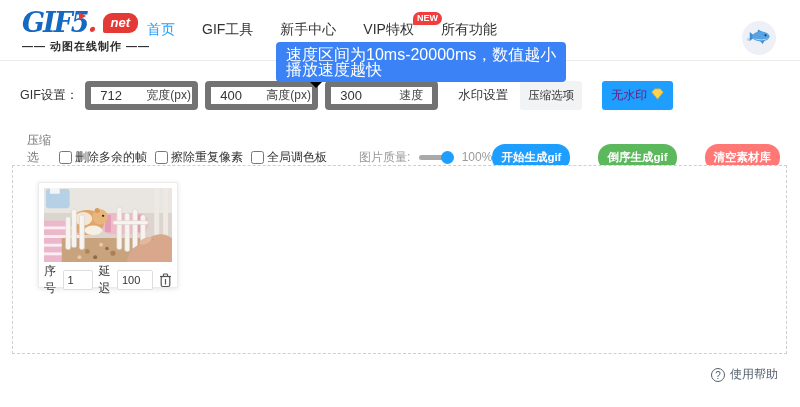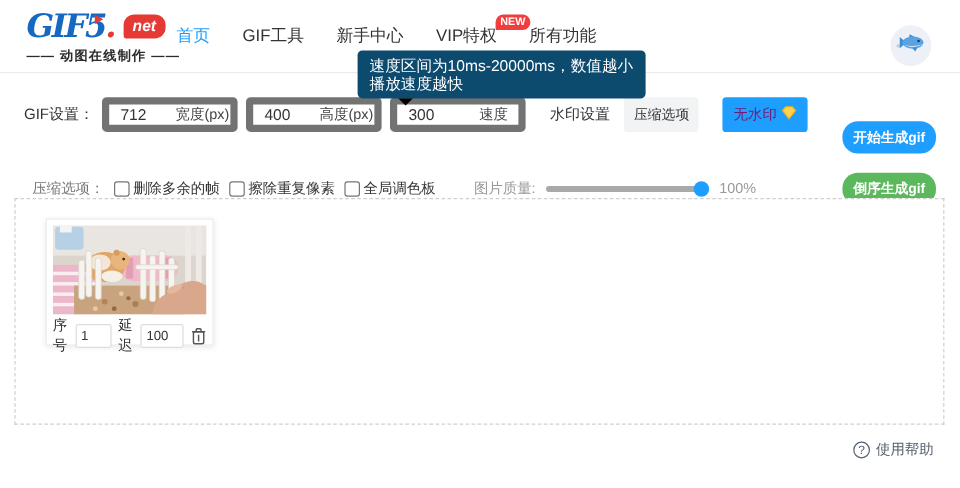--- a/index.html
+++ b/index.html
@@ -18,21 +18,21 @@
   .logo-tagline { font-size:11px; font-weight:bold; color:#2b2b2b; letter-spacing:1px; margin-top:1px; text-align:center; }
 
   .nav { position:absolute; left:147px; top:0; height:60px; display:flex; align-items:center; gap:27px; font-size:14px; color:#333; }
   .nav-item { cursor:pointer; position:relative; white-space:nowrap; }
   .nav-item.active { color:#1E9FFF; }
   .nav-item .new-badge { position:absolute; top:-9px; left:100%; margin-left:-1px; background:#f23d3d; color:#fff; font-size:9px; font-weight:bold; padding:1px 4px 2px; border-radius:7px 7px 7px 1px; letter-spacing:0; }
 
   .avatar { position:absolute; right:24px; top:21px; width:34px; height:34px; border-radius:50%; background:#eef0f7; display:flex; align-items:center; justify-content:center; cursor:pointer; }
 
   
-  .tooltip { position:absolute; left:298px; top:42px; background:#0c4a6e; color:#fff; font-size:13px; line-height:15px; padding:5px 10px; border-radius:4px; z-index:20; white-space:nowrap; }
+  .tooltip { position:absolute; left:276px; top:42px; background:#3b82f6; color:#fff; font-size:16px; line-height:15px; padding:5px 10px; border-radius:4px; z-index:20; white-space:nowrap; }
   .tooltip::after { content:""; position:absolute; left:34px; top:100%; width:0; height:0; border:6px solid transparent; border-top-color:#000; }
 
   
   .row-settings { position:absolute; left:20px; top:80px; height:30px; display:flex; align-items:center; }
   .lbl-dark { font-size:12.5px; color:#333; }
   .field { width:113px; height:29px; border:6px solid #737373; border-radius:4px; background:#fff; display:flex; align-items:center; justify-content:space-between; padding:0 9px; margin-left:7px; }
   .field:first-of-type { margin-left:8px; }
   .field input { width:46px; border:none; outline:none; font-size:13px; color:#333; font-family:inherit; background:transparent; }
   .field .unit { font-size:12px; color:#444; white-space:nowrap; }
   .wm-label { margin-left:20px; }
@@ -41,21 +41,21 @@
 
   
   .row-compress { position:absolute; left:27px; top:144px; right:20px; height:26px; display:flex; align-items:center; }
   .lbl-gray { font-size:12px; color:#767676; }
   .chk { display:flex; align-items:center; margin-left:8px; font-size:12px; color:#333; cursor:pointer; white-space:nowrap; }
   .chk input { width:13px; height:13px; margin-right:3px; accent-color:#fff; cursor:pointer; }
   .quality-label { margin-left:32px; color:#999; font-size:12px; white-space:nowrap; }
   .slider { position:relative; width:134px; height:5px; background:#a9a9a9; border-radius:3px; margin:0 10px 0 9px; cursor:pointer; }
   .slider-thumb { position:absolute; right:-2px; top:-4px; width:13px; height:13px; border-radius:50%; background:#1E9FFF; cursor:pointer; }
   .quality-value { color:#999; font-size:12px; }
-  .gen-buttons { margin-left:auto; display:flex; gap:16px;flex-direction:column; }
+  .gen-buttons { margin-left:auto; display:flex; gap:28px; }
   .pill { border:none; border-radius:13px; color:#fff; font-size:11.5px; font-weight:bold; padding:6px 9px; cursor:pointer; font-family:inherit; white-space:nowrap; }
   .pill.blue { background:#1E9FFF; }
   .pill.green { background:#5CB85C; }
   .pill.red { background:#FF7875; }
 
   
   .canvas { position:absolute; left:12px; top:165px; width:775px; height:189px; border:1px dashed #cfcfcf; background:#fff; }
   .card { position:absolute; left:25px; top:16px; width:140px; height:106px; background:#fff; border:1px solid #ebebeb; box-shadow:0 1px 5px rgba(0,0,0,.10); padding:5px; }
   .card-photo { width:128px; height:74px; display:block; cursor:pointer; }
   .card-row { display:flex; align-items:center; margin-top:1px; font-size:12px; color:#333; }

